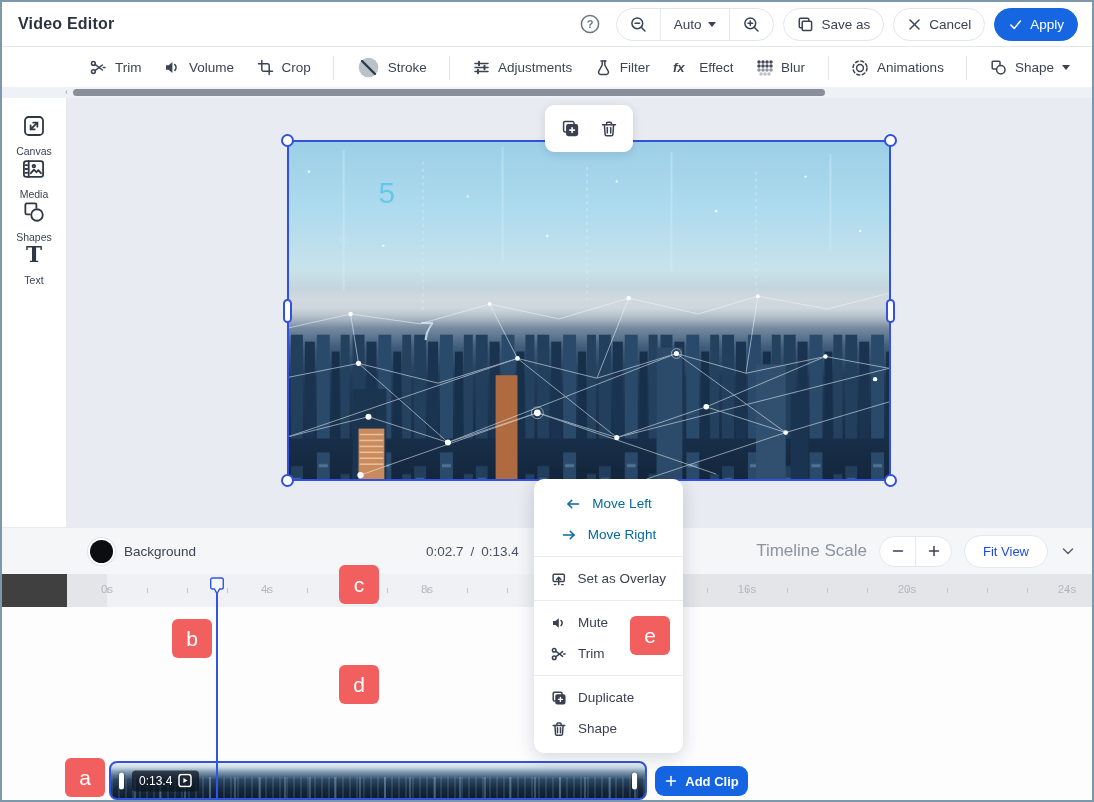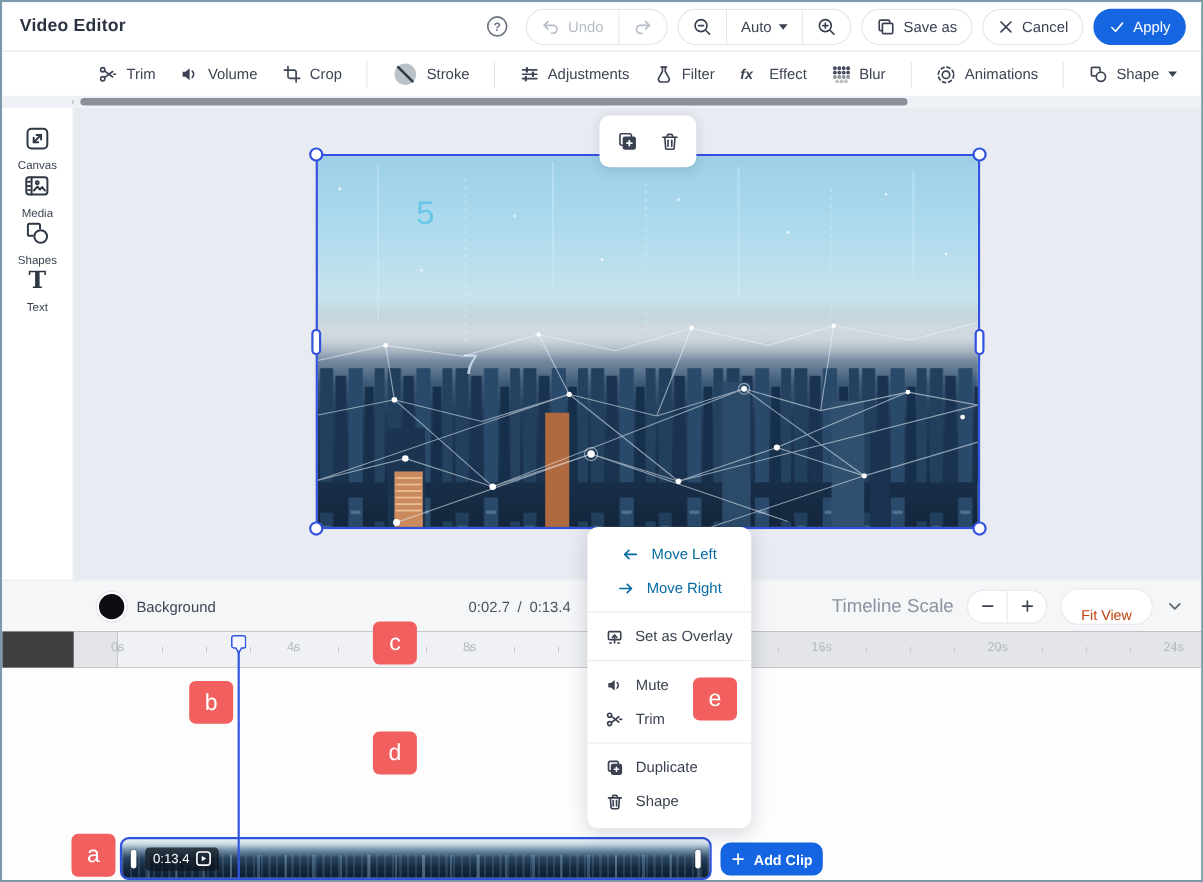--- a/index.html
+++ b/index.html
@@ -52,21 +52,21 @@
   .tl-toolbar .bg-group { position:absolute; left:88px; top:0; height:100%; display:flex; align-items:center; gap:11px; cursor:pointer; }
   .swatch { width:23px; height:23px; border-radius:50%; background:#0b0d10; box-shadow:0 0 0 2px #fff, 0 0 0 3px #e1e4e9; }
   .tl-label { font-size:13.5px; color:#3c4454; }
   .split-group { position:absolute; left:226px; top:0; height:100%; display:flex; align-items:center; gap:8px; cursor:pointer; }
   .time-display { position:absolute; left:424px; top:0; height:100%; display:flex; align-items:center; gap:7px; font-size:13.5px; color:#4a5261; }
   .tl-right { position:absolute; right:16px; top:0; height:100%; display:flex; align-items:center; gap:12px; }
   .scale-lbl { font-size:17px; color:#8a93a0; }
   .step-pill { display:flex; align-items:center; background:#fff; border:1px solid #e5e8ec; border-radius:16px; height:31px; }
   .step-pill .sbtn { width:35px; height:100%; display:flex; align-items:center; justify-content:center; cursor:pointer; color:#3a4252; }
   .step-pill .divider { width:1px; height:100%; background:#e5e8ec; }
-  .fitview { background:#fff; border:1px solid #e5e8ec; border-radius:17px; height:33px; padding:0 18px; display:flex; align-items:flex-end; font-size:13px; color:#c2410c; cursor:pointer; }
+  .fitview { background:#fff; border:1px solid #e5e8ec; border-radius:17px; height:33px; padding:0 18px; display:flex; align-items:center; font-size:13px; color:#1d4ed8; cursor:pointer; }
   .tl-chevron { color:#5a626e; cursor:pointer; display:flex; }
 
   .tl-body { position:absolute; left:0; top:572px; right:0; height:228px; background:#fdfdfe; }
   .ruler { position:absolute; left:0; top:0; right:0; height:33px; background:#404040; }
   .ruler .zone-pre { position:absolute; left:65px; top:0; width:40px; height:100%; background:#e3e5e9; }
   .ruler .zone-active { position:absolute; left:105px; top:0; width:536px; height:100%; background:#eff1f4; }
   .ruler .zone-post { position:absolute; left:641px; top:0; right:0; height:100%; background:#e3e5e9; }
   .ruler .ticks { position:absolute; left:105px; right:10px; top:14px; height:5px; background-image:repeating-linear-gradient(90deg, #c3c8cf 0 1px, transparent 1px 40px); }
   .ruler .rlbl { position:absolute; top:9px; transform:translateX(-50%); font-size:11.5px; color:#b3b9c2; background:inherit; }
 
@@ -99,40 +99,20 @@
   <div class="header">
     <div class="title">Video Editor</div>
     <div class="header-right">
       <div class="help-btn">
         <span>
           <svg class="ic" width="22" height="22" viewBox="0 0 22 22">
               <circle cx="11" cy="11" r="8.6"></circle>
               <text x="11" y="15" text-anchor="middle" font-size="11" font-weight="bold" fill="currentColor" stroke="none">?</text>
             </svg>
         </span>
-      </div>
-      <div class="pill">
-        <div class="seg disabled">
-          <span>
-            <svg class="ic" width="17" height="17" viewBox="0 0 17 17">
-                <polyline points="6.2,3.6 2.6,7 6.2,10.4"></polyline>
-                <path d="M2.8 7 h8 a3.6 3.6 0 0 1 0 7.2 h-1.6"></path>
-              </svg>
-          </span>
-          <span>Undo</span>
-        </div>
-        <div class="divider"></div>
-        <div class="seg disabled">
-          <span>
-            <svg class="ic" width="17" height="17" viewBox="0 0 17 17">
-                <polyline points="10.8,3.6 14.4,7 10.8,10.4"></polyline>
-                <path d="M14.2 7 h-8 a3.6 3.6 0 0 0 0 7.2 h1.6"></path>
-              </svg>
-          </span>
-        </div>
       </div>
       <div class="pill">
         <div class="seg">
           <span>
             <svg class="ic" width="17" height="17" viewBox="0 0 17 17">
                 <circle cx="7.3" cy="7.3" r="5.4"></circle>
                 <line x1="11.5" y1="11.5" x2="15" y2="15"></line>
                 <line x1="5" y1="7.3" x2="9.6" y2="7.3"></line>
               </svg>
           </span>

